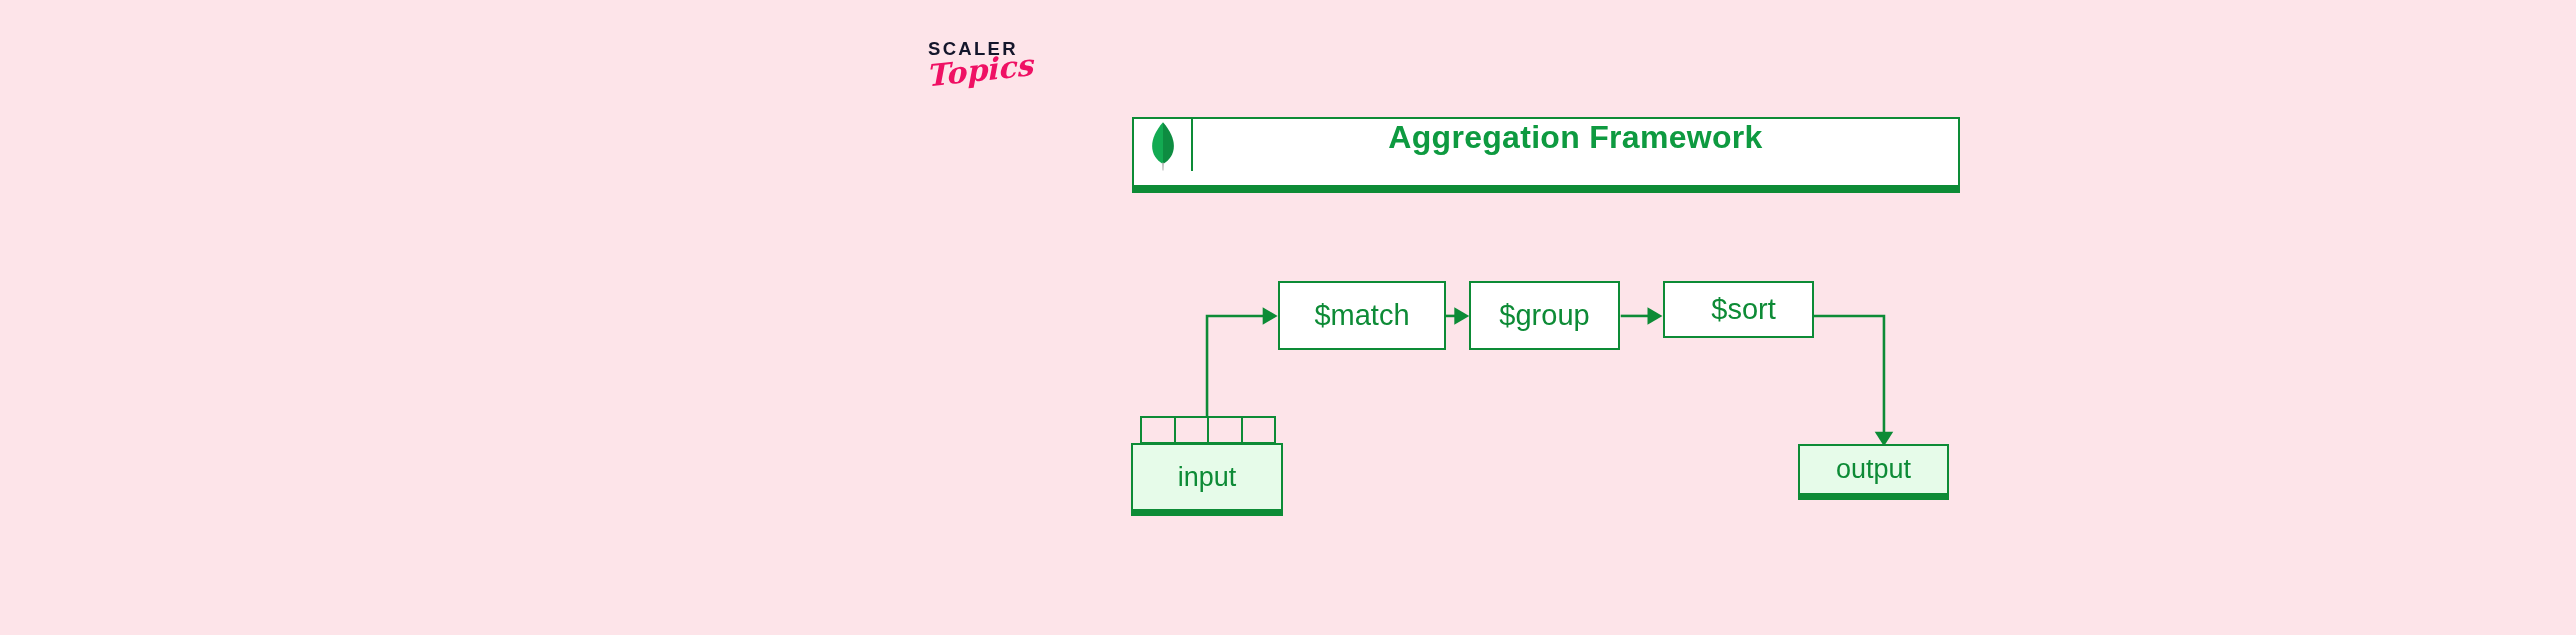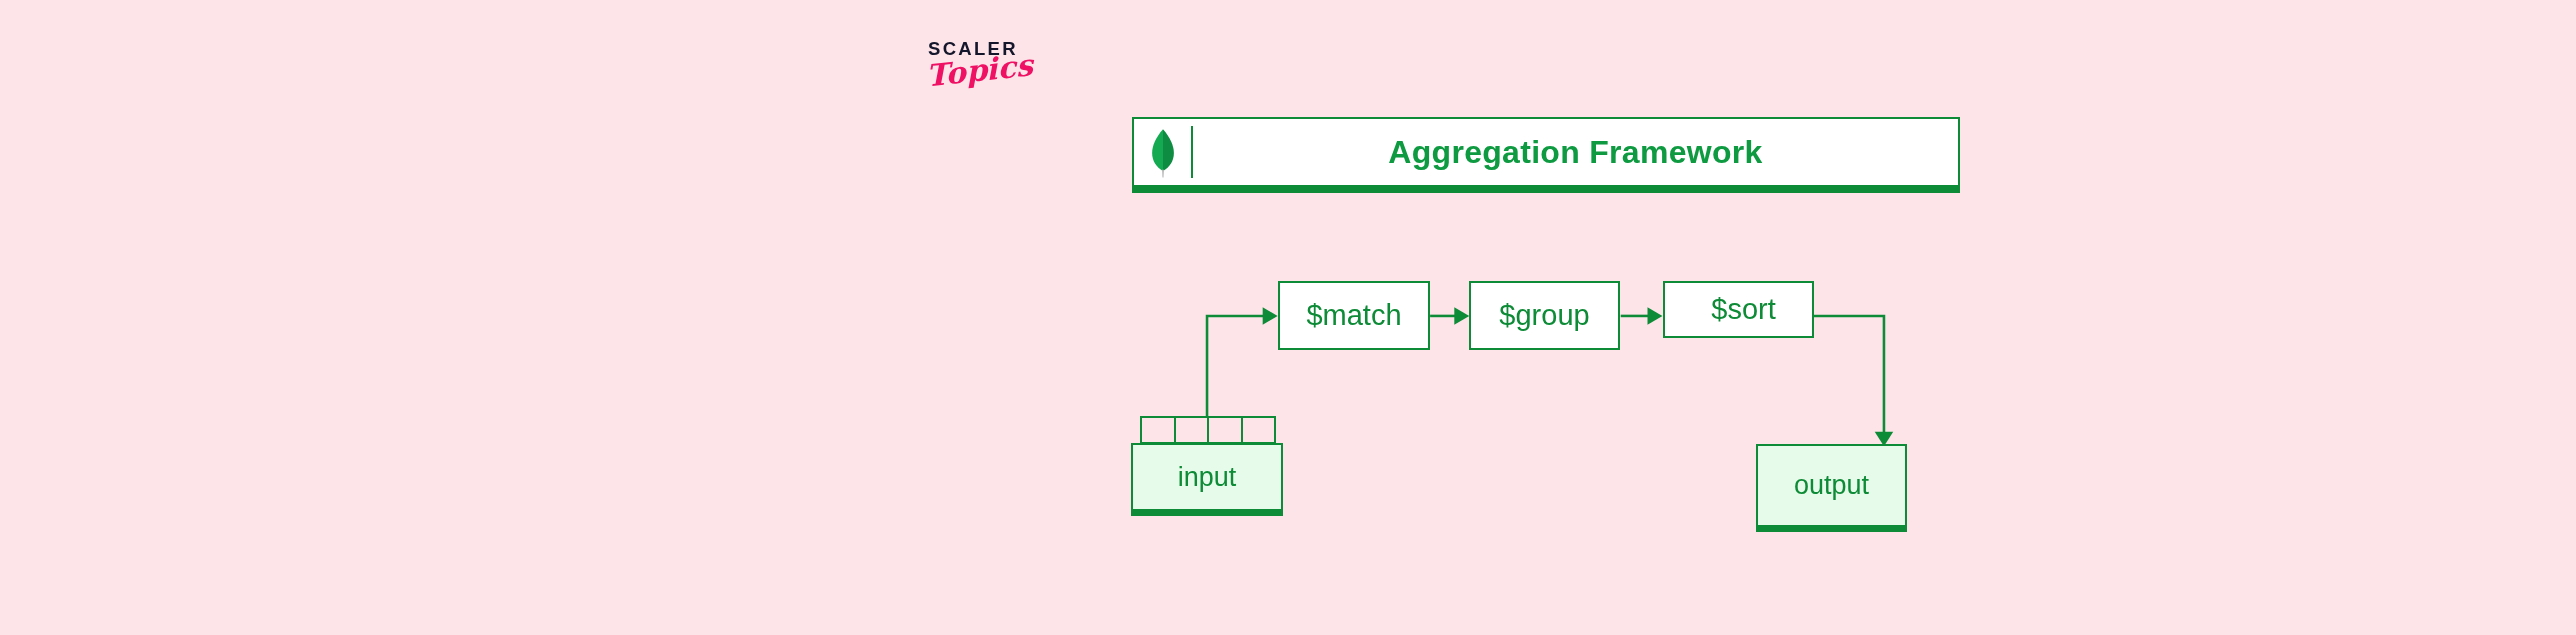--- a/index.html
+++ b/index.html
@@ -56,21 +56,21 @@
     position: absolute;
     left: 1132px;
     top: 117px;
     width: 828px;
     height: 76px;
     background: #ffffff;
     border: 2.6px solid #0d8b36;
     border-bottom-width: 8.8px;
     box-sizing: border-box;
     display: flex;
-    align-items: center;
+    align-items: flex-start;
   }
   .banner-logo-cell {
     width: 57px;
     border-right: 2.6px solid #0d8b36;
     display: flex;
     align-items: center;
     justify-content: center;
     flex: none;
   }
   .mongo-leaf {
@@ -100,41 +100,41 @@
     border: 2.1px solid #0d8b36;
     box-sizing: border-box;
     display: flex;
     align-items: center;
     justify-content: center;
     font-size: 29px;
     color: #0d8b36;
     font-family: "Liberation Sans", sans-serif;
     white-space: nowrap;
   }
-  #stage-match { left: 1278px; top: 281px; width: 152px; height: 69px; }
+  #stage-match { left: 1278px; top: 281px; width: 168px; height: 69px; }
   #stage-group { left: 1469px; top: 281px; width: 151px; height: 69px; text-align: right; }
   #stage-sort  { left: 1663px; top: 281px; width: 151px; height: 57px; padding-left: 10px; }
 
   
   .data-box {
     position: absolute;
     background: #e6fbe9;
     border: 2.1px solid #0d8b36;
     border-bottom-width: 7.2px;
     box-sizing: border-box;
     display: flex;
     align-items: center;
     justify-content: center;
     font-size: 27px;
     color: #0d8b36;
     font-family: "Liberation Sans", sans-serif;
     white-space: nowrap;
   }
   #box-input  { left: 1131px; top: 443px; width: 152px; height: 73px; }
-  #box-output { left: 1756px; top: 444px; width: 151px; height: 88px; }
+  #box-output { left: 1798px; top: 444px; width: 151px; height: 56px; }
 
   
   .input-cells {
     position: absolute;
     left: 1140px;
     top: 416px;
     width: 136px;
     height: 28px;
     display: flex;
   }

